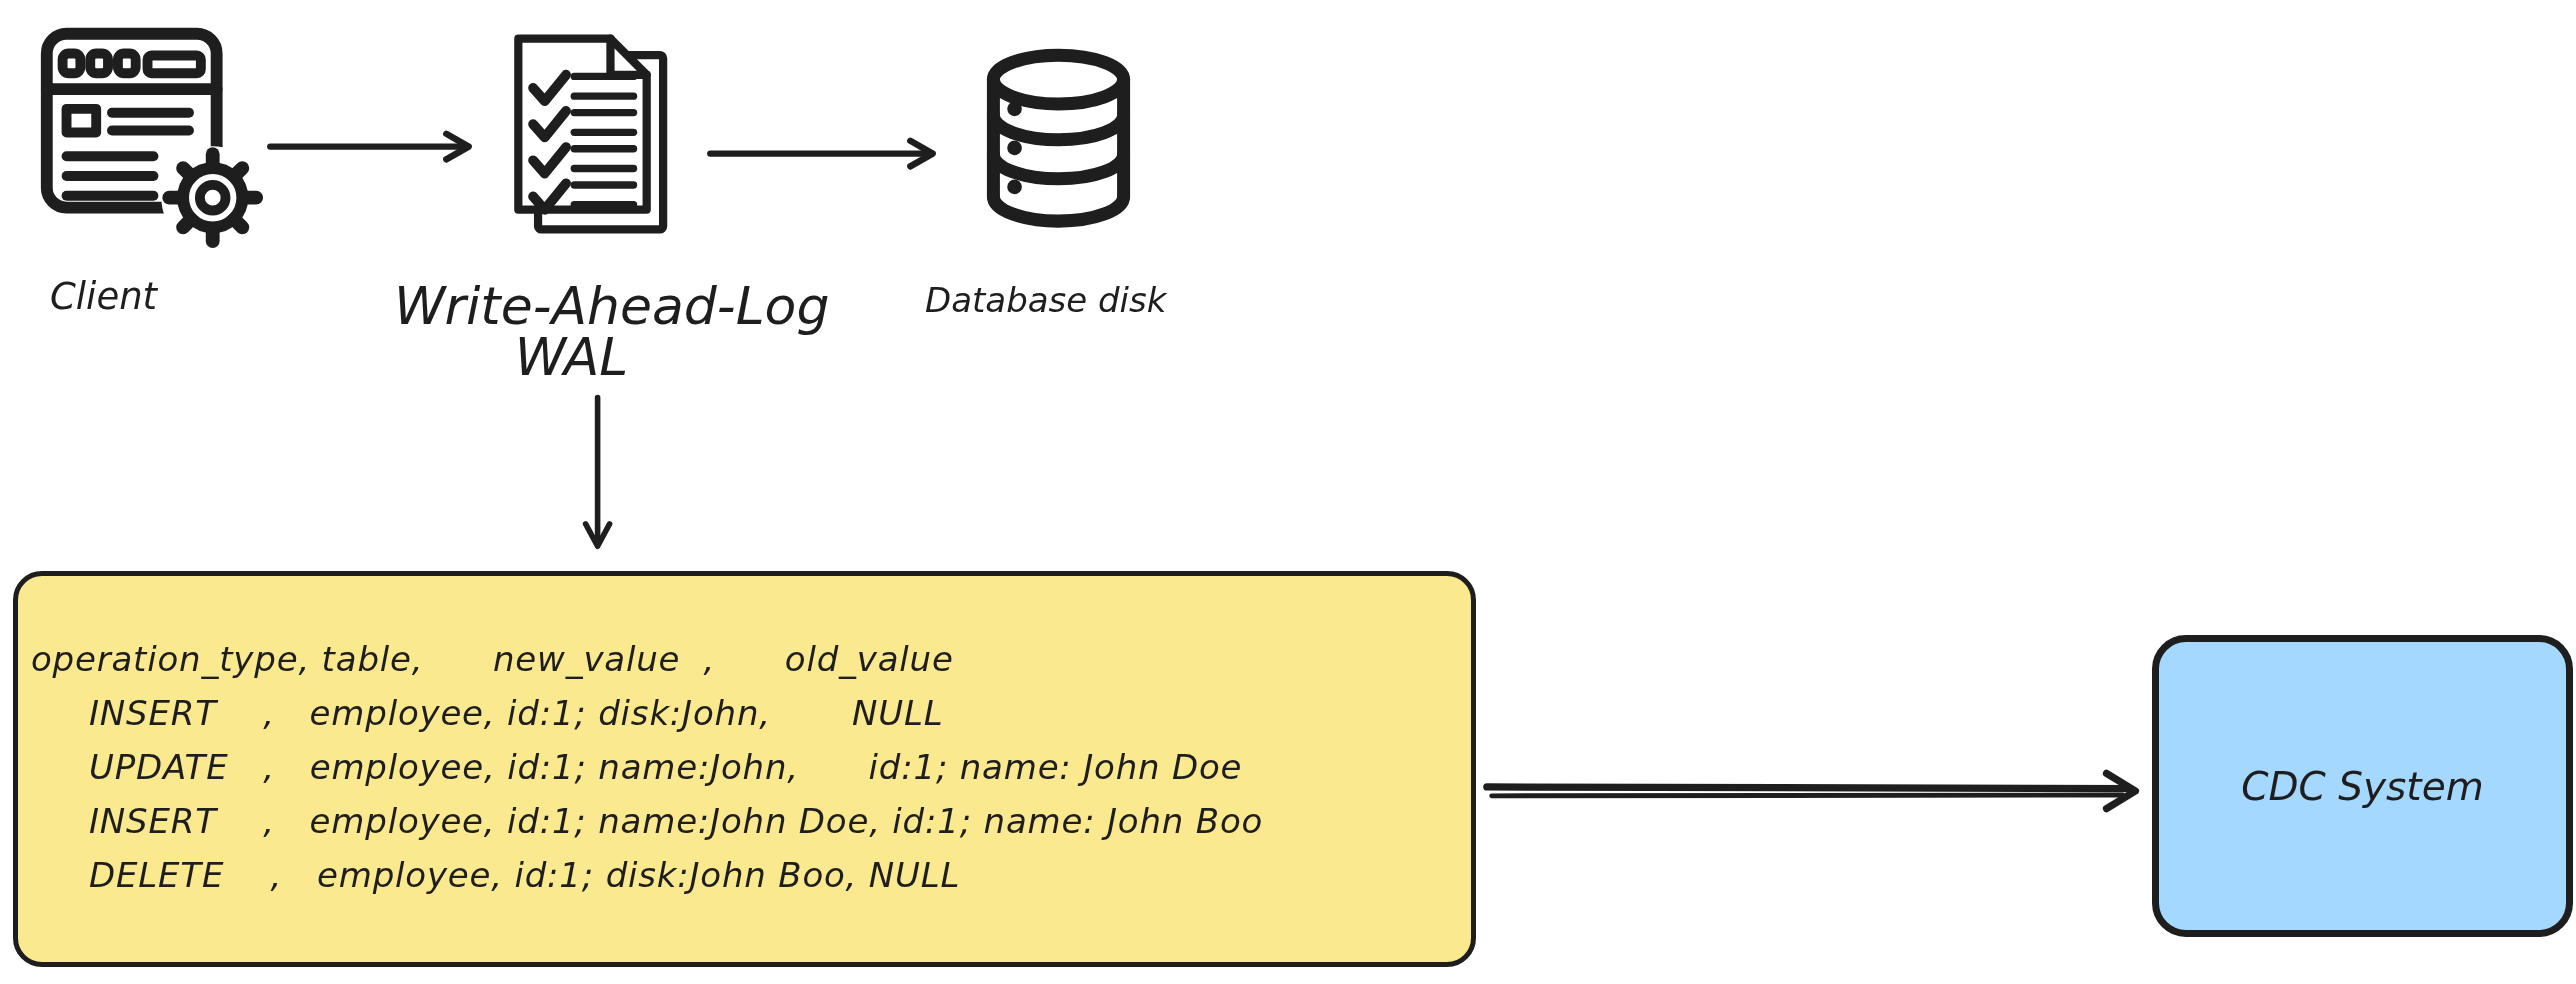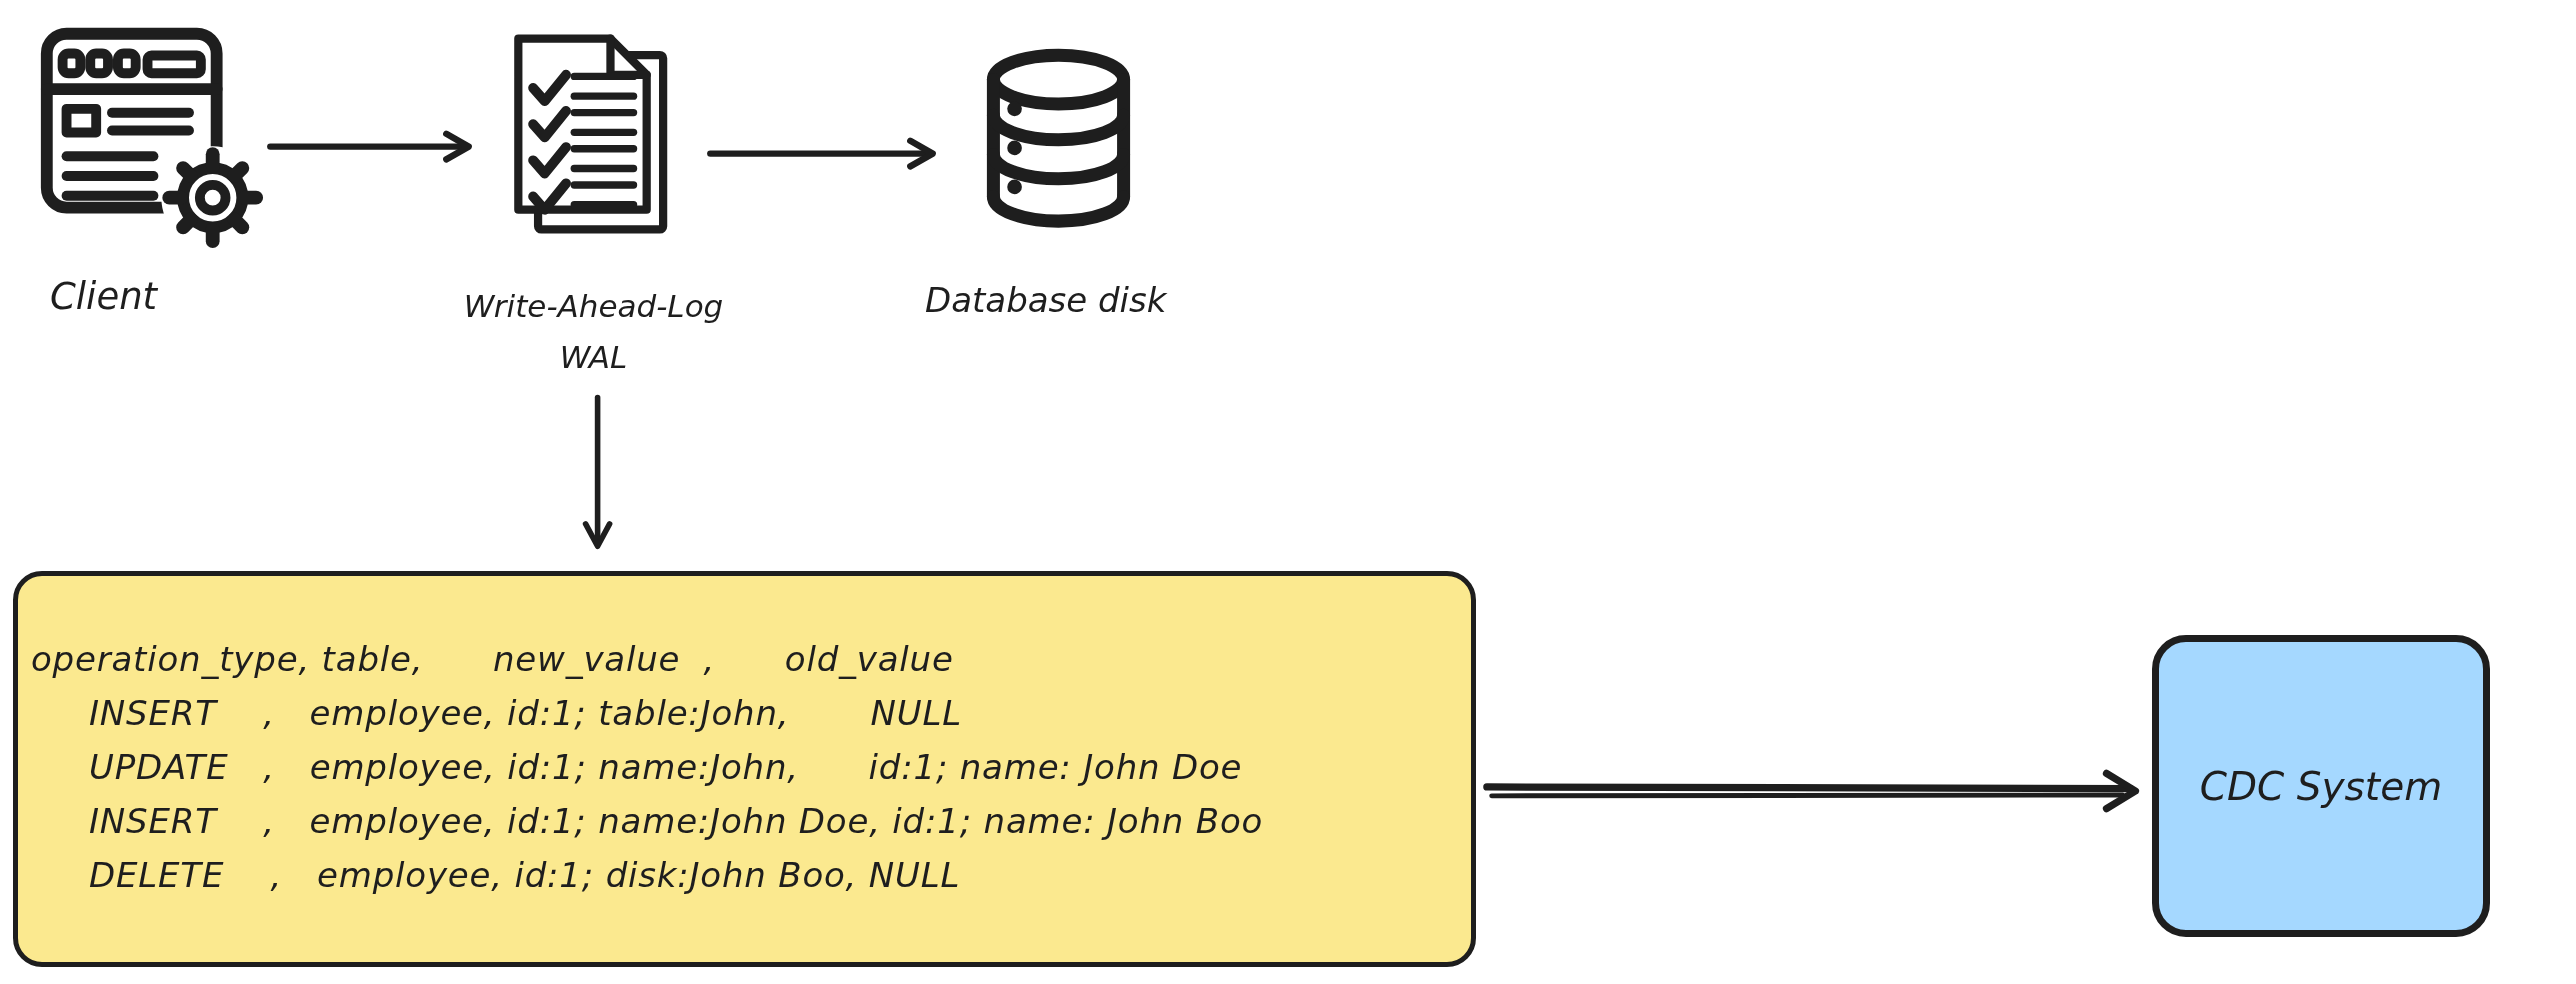--- a/index.html
+++ b/index.html
@@ -17,22 +17,22 @@
   svg { display: block; }
 
   
   .icon-client   { left: 31px;  top: 16px;  width: 237px; height: 237px; }
   .icon-wal      { left: 492px; top: 19.3px;  width: 181px; height: 230px; }
   .icon-db       { left: 969px;top: 31px;  width: 179px; height: 211px; }
 
   
   .label { white-space: pre; }
   .label-client { left: 50px;  top: 275px; font-size: 37px; }
-  .label-wal    { left: 416px; top: 281px; width: 355px; text-align: center;
-                  font-size: 31px; line-height: 51px; font-style: italic; }
+  .label-wal    { left: 394px; top: 281px; width: 355px; text-align: center;
+                  font-size: 52px; line-height: 51px; font-style: italic; }
   .label-db     { left: 925px; top: 280px; font-size: 34px; }
 
   
   .arrow-1 { left: 265px;  top: 125px; }
   .arrow-2 { left: 705px;  top: 132px; }
   .arrow-down { left: 576px; top: 392px; }
   .arrow-3 { left: 1482px; top: 761px; }
 
   
   .wal-log-box {
@@ -47,21 +47,21 @@
   .wal-log-line {
     white-space: pre;
     font-size: 34px;
     line-height: 54px;
     letter-spacing: 0.8px;
   }
 
   
   .cdc-box {
     left: 2152px; top: 635px;
-    width: 338px; height: 302px;
+    width: 421px; height: 302px;
     box-sizing: border-box;
     background: #a5d8ff;
     border: 7.2px solid #1e1e1e;
     border-radius: 34px;
     display: flex;
     align-items: center;
     justify-content: center;
     font-size: 39px;
   }
 </style>
@@ -175,21 +175,21 @@
 
   <div class="abs label-wal">
     <div class="label">Write-Ahead-Log</div>
     <div class="label">WAL</div>
   </div>
 
   <div class="abs label label-db">Database disk</div>
 
   <div class="abs wal-log-box" style="background: rgb(251, 233, 143);">
     <div class="wal-log-line">operation_type, table,      new_value  ,      old_value</div>
-    <div class="wal-log-line">     INSERT    ,   employee, id:1; table:John,       NULL</div>
+    <div class="wal-log-line">     INSERT    ,   employee, id:1; disk:John,       NULL</div>
     <div class="wal-log-line">     UPDATE   ,   employee, id:1; name:John,      id:1; name: John Doe</div>
     <div class="wal-log-line">     INSERT    ,   employee, id:1; name:John Doe, id:1; name: John Boo</div>
     <div class="wal-log-line">     DELETE    ,   employee, id:1; disk:John Boo, NULL</div>
   </div>
 
   <div class="abs cdc-box" style="background: rgb(165, 216, 255);">
     <span class="label">CDC System</span>
   </div>
 
 </div>

